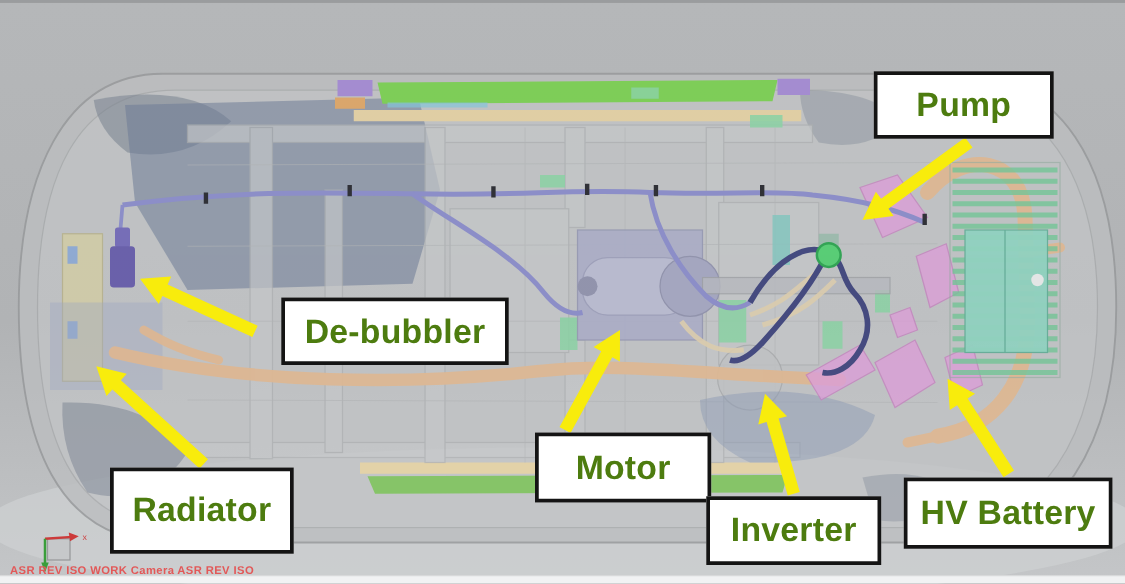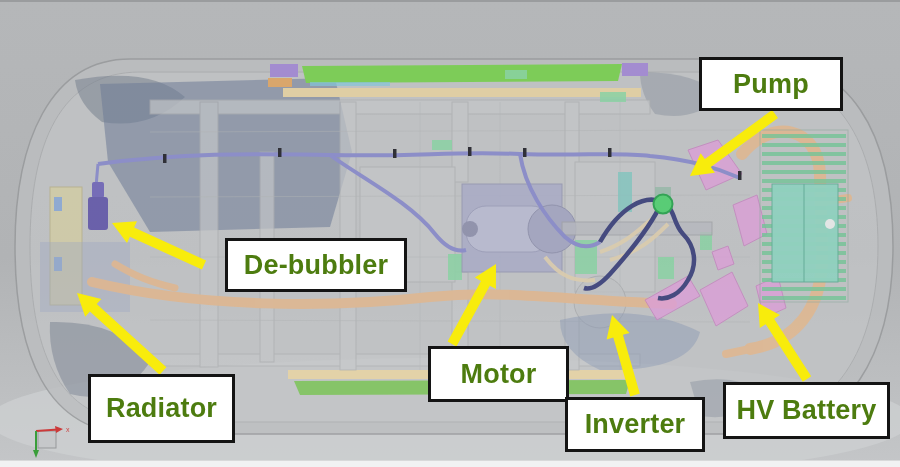--- a/index.html
+++ b/index.html
@@ -214,14 +214,15 @@
   <div class="callout co-radiator">
     <span>Radiator</span>
   </div>
   <div class="callout co-hv">
     <span>HV Battery</span>
   </div>
   <div class="callout co-inverter">
     <span>Inverter</span>
   </div>
 
+  <div class="statusline">ASR REV ISO WORK Camera ASR REV ISO</div>
   <div class="bottombar"></div>
 </div>
 
 </body></html>

